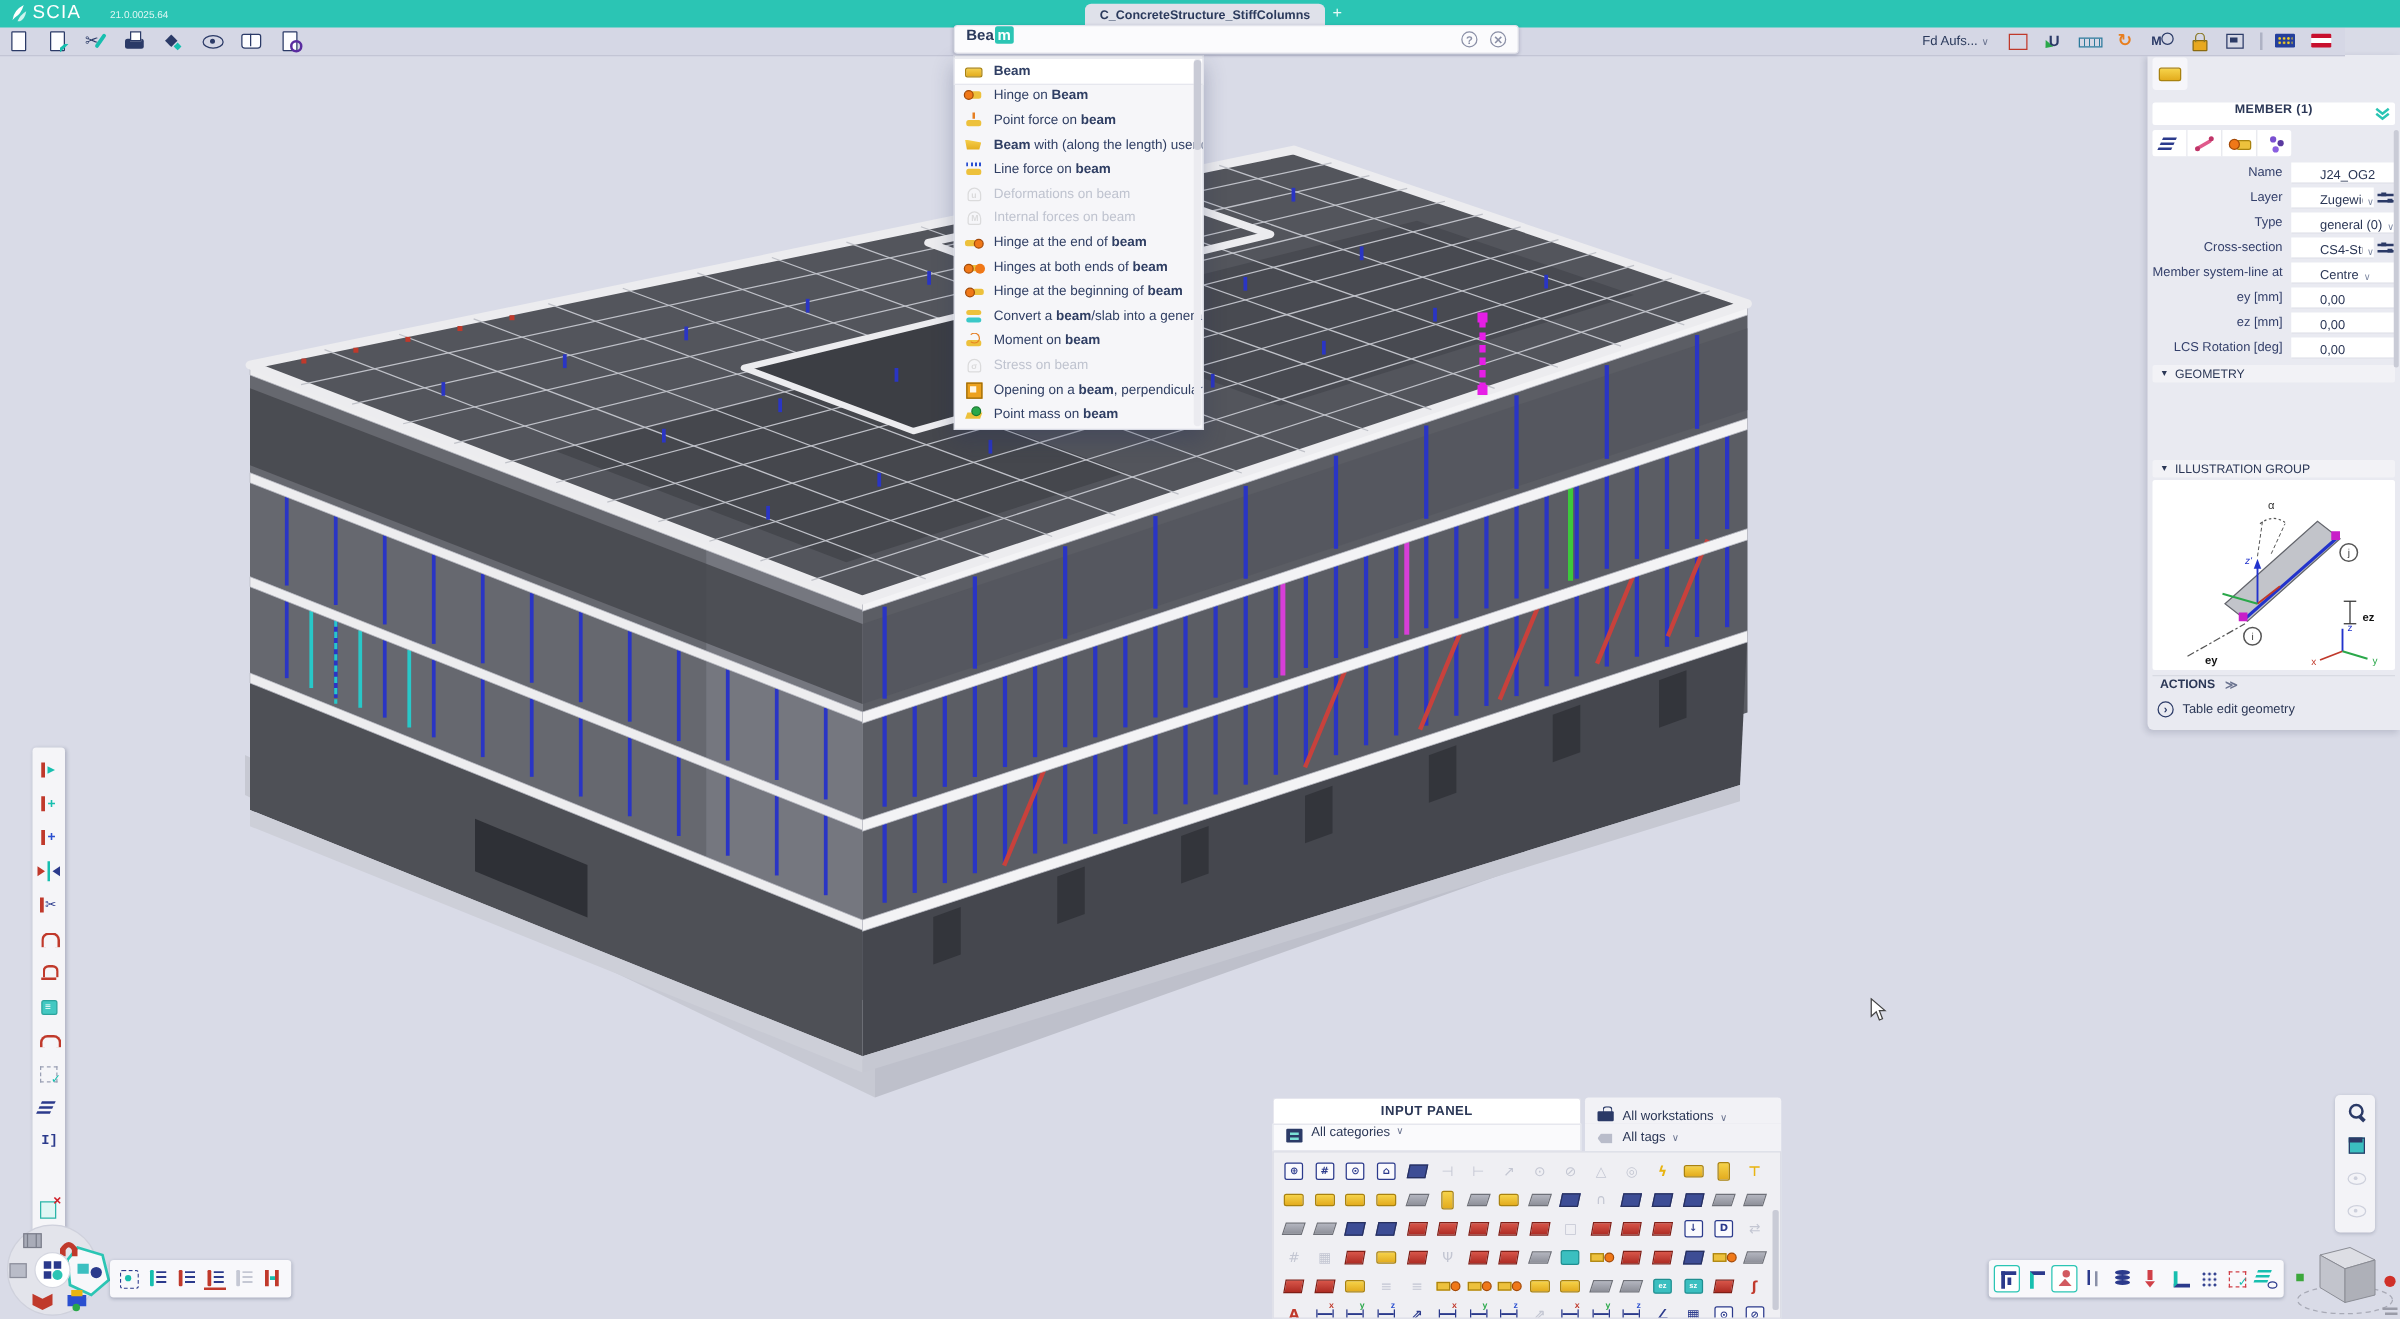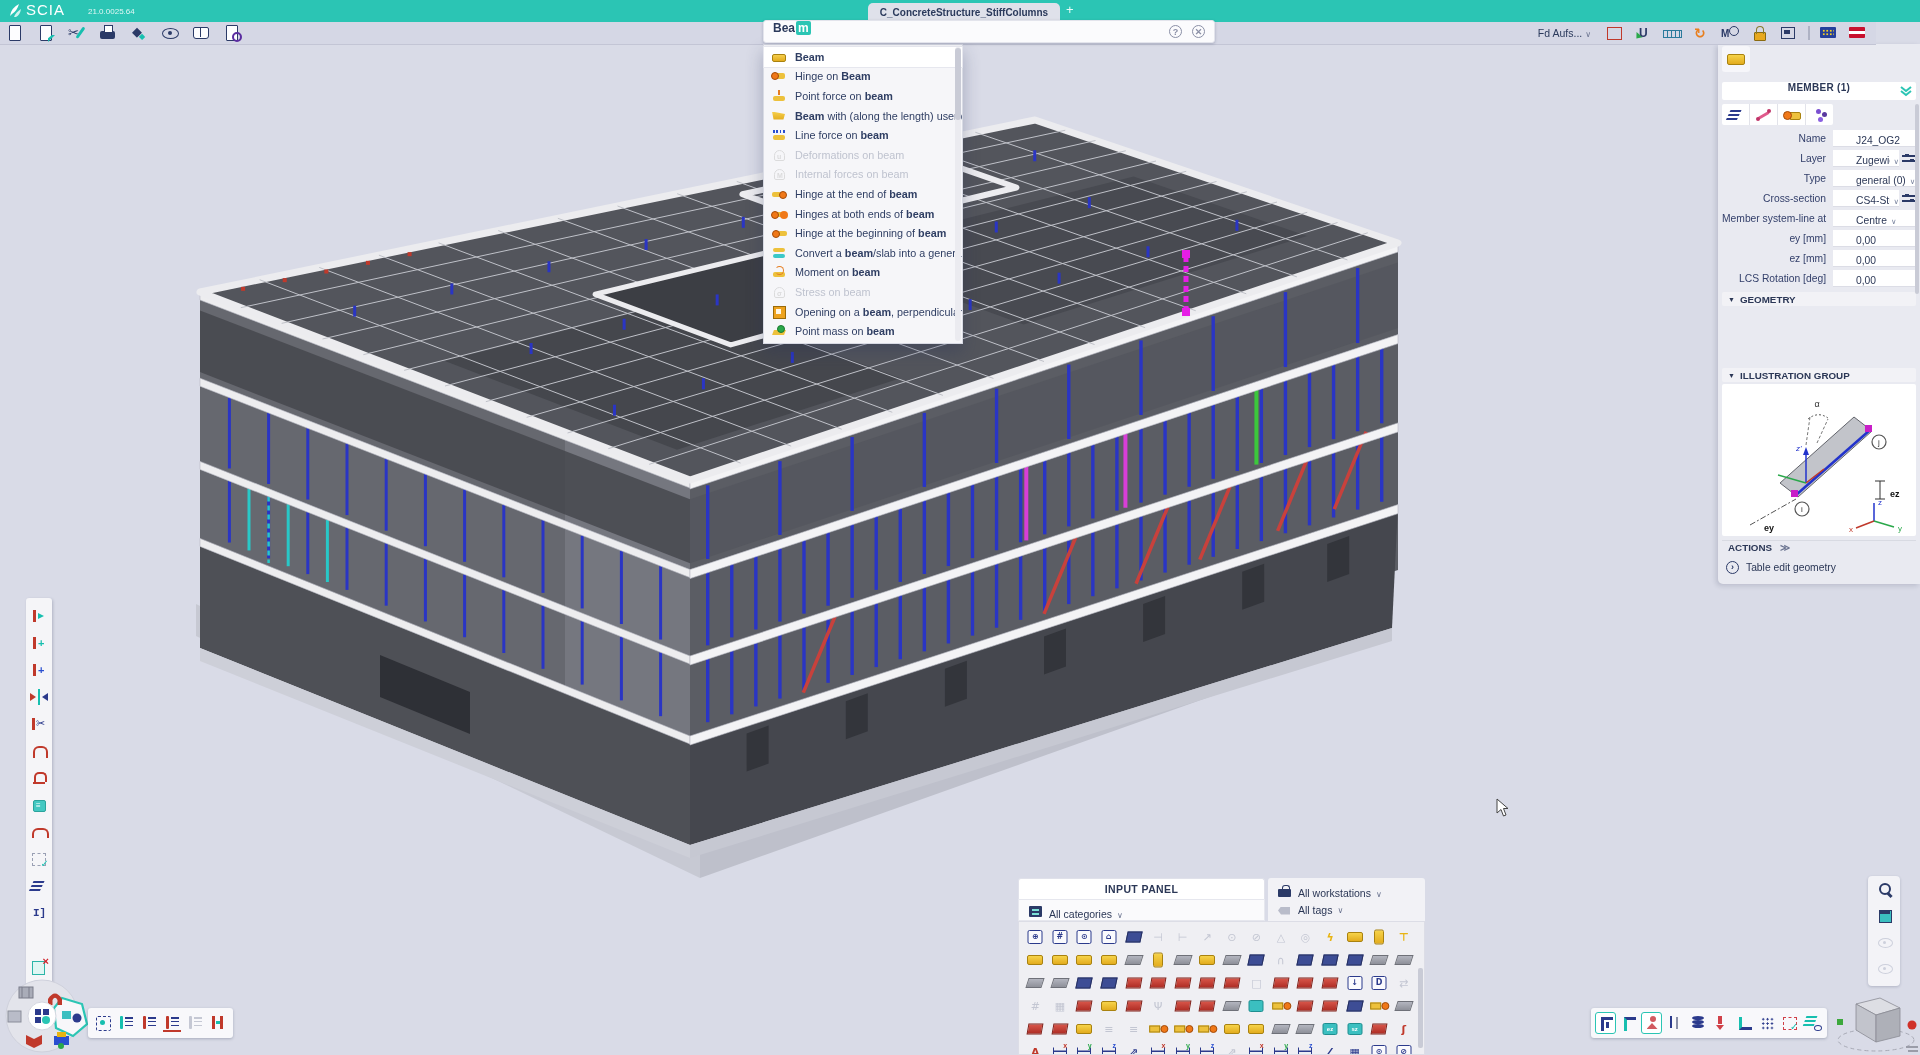--- a/index.html
+++ b/index.html
@@ -135,21 +135,21 @@
       padding-left:23px;color:#2B3756;position:relative;min-width:0}
   .pval{white-space:nowrap;overflow:hidden;font-size:10.3px}
   .pfield[data-dis] .pval{color:#B9BCC9}
   .caret{display:none;font-size:7.5px;color:#7C86A0;margin-left:4px}
   .caret[data-show]{display:inline}
   .psettings{display:none;width:14px;height:12px;margin-left:3px;position:relative;flex:none}
   .psettings[data-show]{display:block}
   .psettings::before{content:"";position:absolute;left:0;top:3px;width:13px;height:1.6px;background:#2B3A67;box-shadow:0 5px 0 #2B3A67}
   .psettings::after{content:"";position:absolute;left:3px;top:1.5px;width:3.5px;height:3.5px;background:#2B3A67;box-shadow:5px 5px 0 #2B3A67}
   .mp-sect{position:absolute;left:4px;width:194px;height:14px;display:flex;align-items:center;gap:5px;
-      font-weight:700;font-size:9.8px;color:#2B3756;background:#F2F2F6;border-radius:2px;padding-left:6px;box-sizing:border-box}
+      font-weight:400;font-size:9.8px;color:#2B3756;background:#F2F2F6;border-radius:2px;padding-left:6px;box-sizing:border-box}
   .sect-arrow{font-size:7px;color:#2B3756}
   .mp-illus{position:absolute;left:4px;top:340px;width:194px;height:152px;background:#FFF;border-radius:2px}
   .mp-actions{position:absolute;left:4px;top:496px;width:194px;height:14px;display:flex;align-items:center;gap:8px;
       font-weight:700;font-size:9.8px;color:#2B3756;border-top:1px solid #D8DAE2;padding-left:6px;box-sizing:border-box}
   .mp-action-item{position:absolute;left:4px;top:514px;width:194px;height:18px;display:flex;align-items:center;gap:7px;
       font-size:10.3px;color:#2B3756;padding-left:4px;box-sizing:border-box}
   .circ{width:13px;height:13px;border:1.5px solid #2B3A67;border-radius:50%;color:#2B3A67;font-size:9px;font-weight:700;
       display:flex;align-items:center;justify-content:center;box-sizing:border-box}
   .mp-scroll{position:absolute;right:1px;top:60px;width:4px;height:190px;background:#C9CBD6;border-radius:2px}
   
@@ -189,21 +189,21 @@
   [data-kind="lt-delete"]::before{left:2px;top:3px;width:11px;height:12px;background:#DFF6F4;border:1.4px solid #2BB5A8}
   [data-kind="lt-delete"]::after{content:"×";color:#D0202A;font:700 11px/1 "Liberation Sans";right:-1px;top:-2px}
   [data-kind="lt-info"]::after{content:"i";font:italic 700 13px "Liberation Serif",serif;color:#2BA3BF;left:7px;top:2px}
   
   .inpanel{position:absolute;left:1018px;top:878px;width:407px;height:177px;z-index:25;font-size:10.5px}
   .ip-tab{position:absolute;left:0;top:0;width:247px;height:21px;background:#FFF;border:1px solid #E0E1EA;border-bottom:none;
       border-radius:3px 3px 0 0;display:flex;align-items:center;justify-content:center;font-weight:700;letter-spacing:.4px;color:#2B3756;box-sizing:border-box}
   .ip-ws{position:absolute;left:250px;top:0;width:157px;height:21px;background:#F2F2F6;border-radius:3px 3px 0 0;
       display:flex;align-items:flex-end;gap:5px;padding-left:8px;box-sizing:border-box;color:#2B3756}
   .ip-cat{position:absolute;left:0;top:21px;width:247px;height:22px;background:#FAFAFC;border:1px solid #E6E7EE;
-      display:flex;align-items:flex-end;gap:5px;padding-left:8px;box-sizing:border-box;color:#2B3756}
+      display:flex;align-items:flex-start;gap:5px;padding-left:8px;box-sizing:border-box;color:#2B3756}
   .ip-tags{position:absolute;left:250px;top:21px;width:157px;height:22px;background:#F2F2F6;
       display:flex;align-items:center;gap:5px;padding-left:8px;box-sizing:border-box;color:#2B3756}
   .ip-ic{width:17px;height:17px;position:relative;flex:none}
   .ip-ic::before,.ip-ic::after{content:"";position:absolute}
   .ip-ic[data-kind="toolbox"]::before{left:2px;top:7px;width:13px;height:8px;background:#2B3A67;border-radius:1px}
   .ip-ic[data-kind="toolbox"]::after{left:6px;top:3px;width:6px;height:5px;border:1.6px solid #2B3A67;border-bottom:none;border-radius:3px 3px 0 0}
   .ip-ic[data-kind="drawer"]::before{left:2px;top:3px;width:13px;height:11px;background:#2B3A67;border-radius:1px}
   .ip-ic[data-kind="drawer"]::after{left:5px;top:6px;width:7px;height:1.8px;background:#7BE0D6;box-shadow:0 4px 0 #7BE0D6}
   .ip-ic[data-kind="tag"]::before{left:2px;top:5px;width:12px;height:8px;background:#B9BCCA;clip-path:polygon(0 50%,25% 0,100% 0,100% 100%,25% 100%)}
   .ip-grid{position:absolute;left:0;top:43px;width:407px;height:134px;background:#EFEFF3;border:1px solid #DCDDE6;

